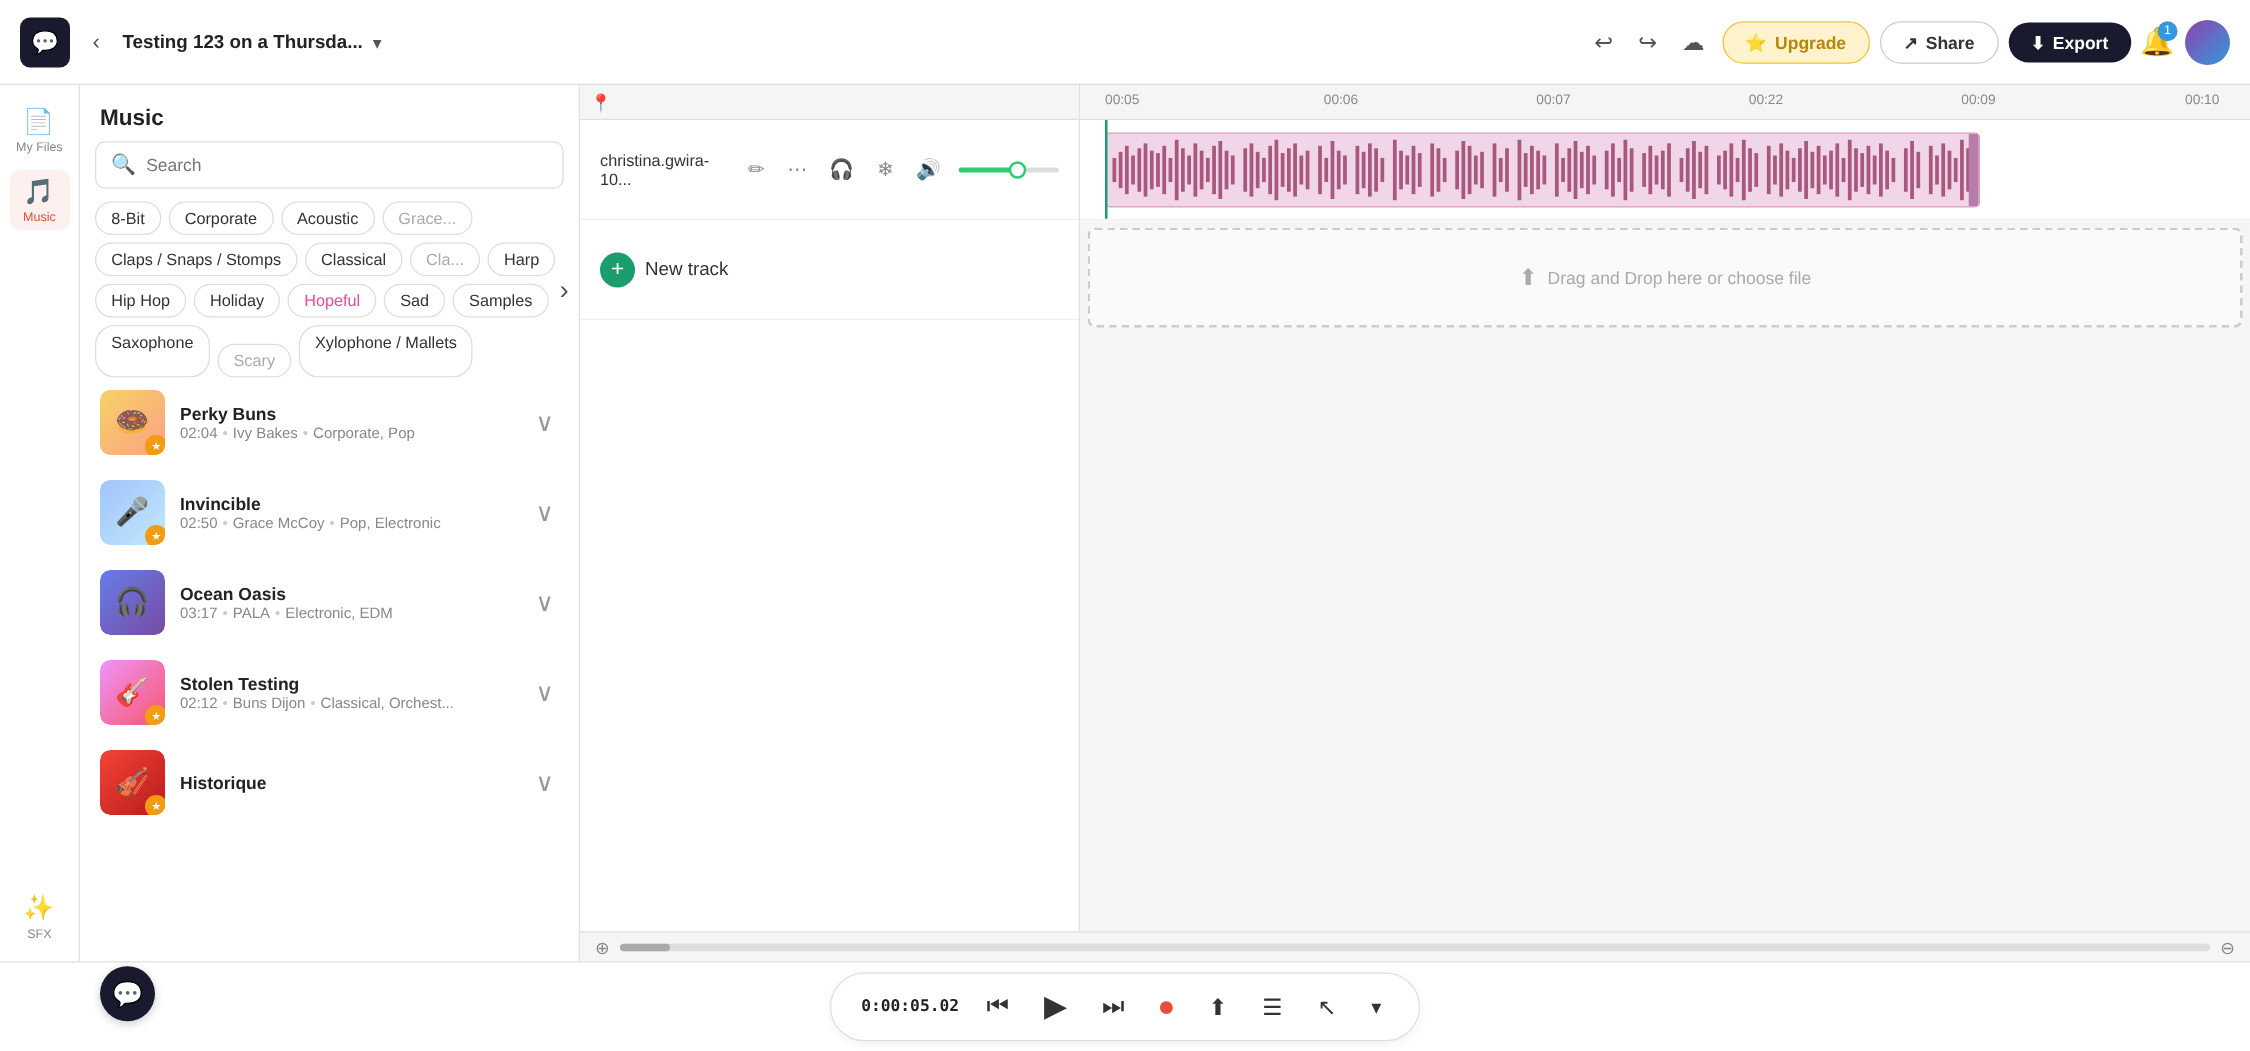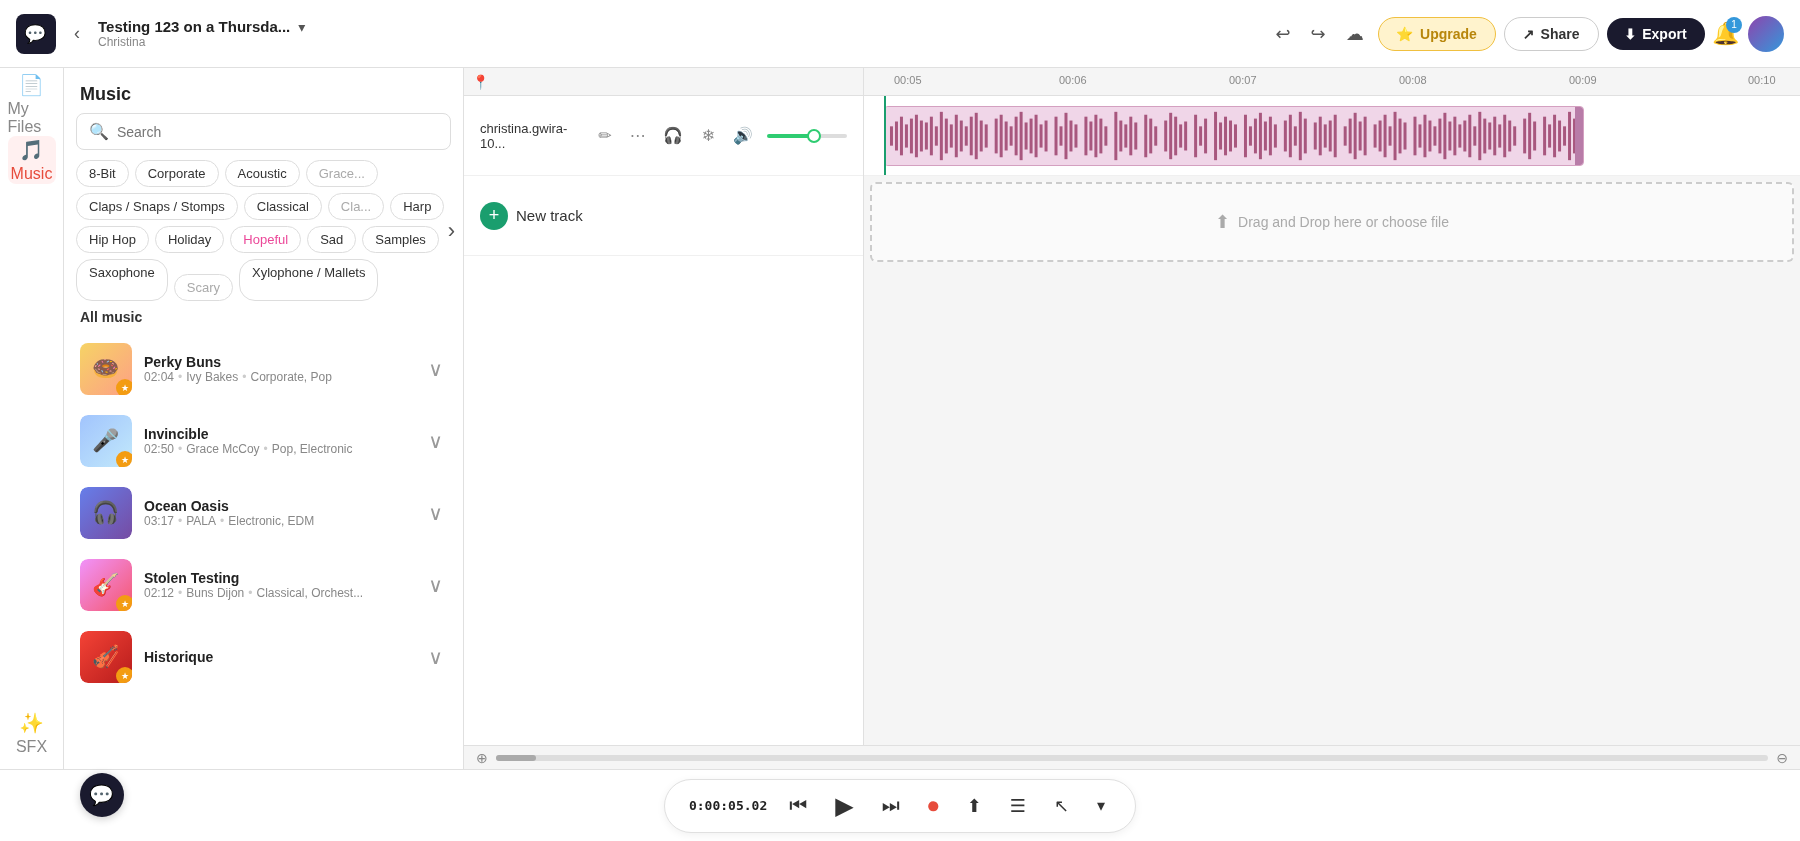--- a/index.html
+++ b/index.html
@@ -75,21 +75,21 @@
       gap: 8px;
       flex-shrink: 0;
     }
     .nav-item {
       width: 48px; height: 48px;
       display: flex; flex-direction: column; align-items: center; justify-content: center;
       border-radius: 8px; cursor: pointer; gap: 3px;
     }
     .nav-item.active { background: #fff0f0; }
     .nav-item .nav-icon { font-size: 20px; }
-    .nav-item .nav-label { font-size: 16px; color: #888; }
+    .nav-item .nav-label { font-size: 10px; color: #888; }
     .nav-item.active .nav-label { color: #e74c3c; }
     .nav-item:last-child { margin-top: auto; }
 
     
     .sidebar {
       width: 400px;
       background: #fff;
       border-right: 1px solid #e0e0e0;
       display: flex;
       flex-direction: column;
@@ -319,21 +319,20 @@
 <div class="topbar">
   <div class="topbar-logo">
     <span>💬</span>
   </div>
   <button class="icon-btn topbar-back">‹</button>
   <div class="topbar-title-area">
     <div class="topbar-title">
       <span>Testing 123 on a Thursda...</span>
       <button class="icon-btn" style="font-size:14px;padding:0 2px">▾</button>
     </div>
-    <div class="topbar-subtitle">Christina</div>
   </div>
   <div class="topbar-actions">
     <button class="icon-btn">↩</button>
     <button class="icon-btn">↪</button>
     <button class="icon-btn">☁</button>
     <button class="btn-upgrade">
       <span>⭐</span>
       <span>Upgrade</span>
     </button>
     <button class="btn-share">
@@ -394,21 +393,20 @@
         <span class="tag" style="color:#ec4899;">Hopeful</span>
         <span class="tag">Sad</span>
         <span class="tag">Samples</span>
         <span class="tag">Saxophone</span>
         <span class="tag" style="color:#aaa;margin-top:15px;">Scary</span>
         <span class="tag">Xylophone / Mallets</span>
       </div>
       <button class="tags-arrow">›</button>
     </div>
 
-    <div class="section-title">All music</div>
 
     <div class="music-list">
 
       <div class="music-item">
         <div class="music-thumb thumb-1">
           <div class="music-thumb-img thumb-1" style="display:flex;align-items:center;justify-content:center;font-size:22px;">🍩</div>
           <div class="thumb-badge">★</div>
         </div>
         <div class="music-info">
           <div class="music-name">Perky Buns</div>
@@ -514,24 +512,24 @@
         <div class="new-track-row">
           <div class="new-track-btn-circle">+</div>
           <span class="new-track-label">New track</span>
         </div>
 
       </div>
 
       <div class="timeline-col">
 
         <div class="timeline-ruler">
-          <span class="ruler-tick" style="left:30px">00:05</span>
+          <span class="ruler-tick" style="left:20px">00:05</span>
           <span class="ruler-tick" style="left:195px">00:06</span>
           <span class="ruler-tick" style="left:365px">00:07</span>
-          <span class="ruler-tick" style="left:535px">00:08</span>
+          <span class="ruler-tick" style="left:535px">00:22</span>
           <span class="ruler-tick" style="left:705px">00:09</span>
           <span class="ruler-tick" style="left:884px">00:10</span>
 
         </div>
 
         <div class="timeline-track-row">
           <div class="playhead-line" style="left:20px"></div>
           <div class="audio-clip" style="left:20px; width:700px;">
 
             <svg viewBox="0 0 700 60" preserveAspectRatio="none" style="width:100%;height:100%;">

